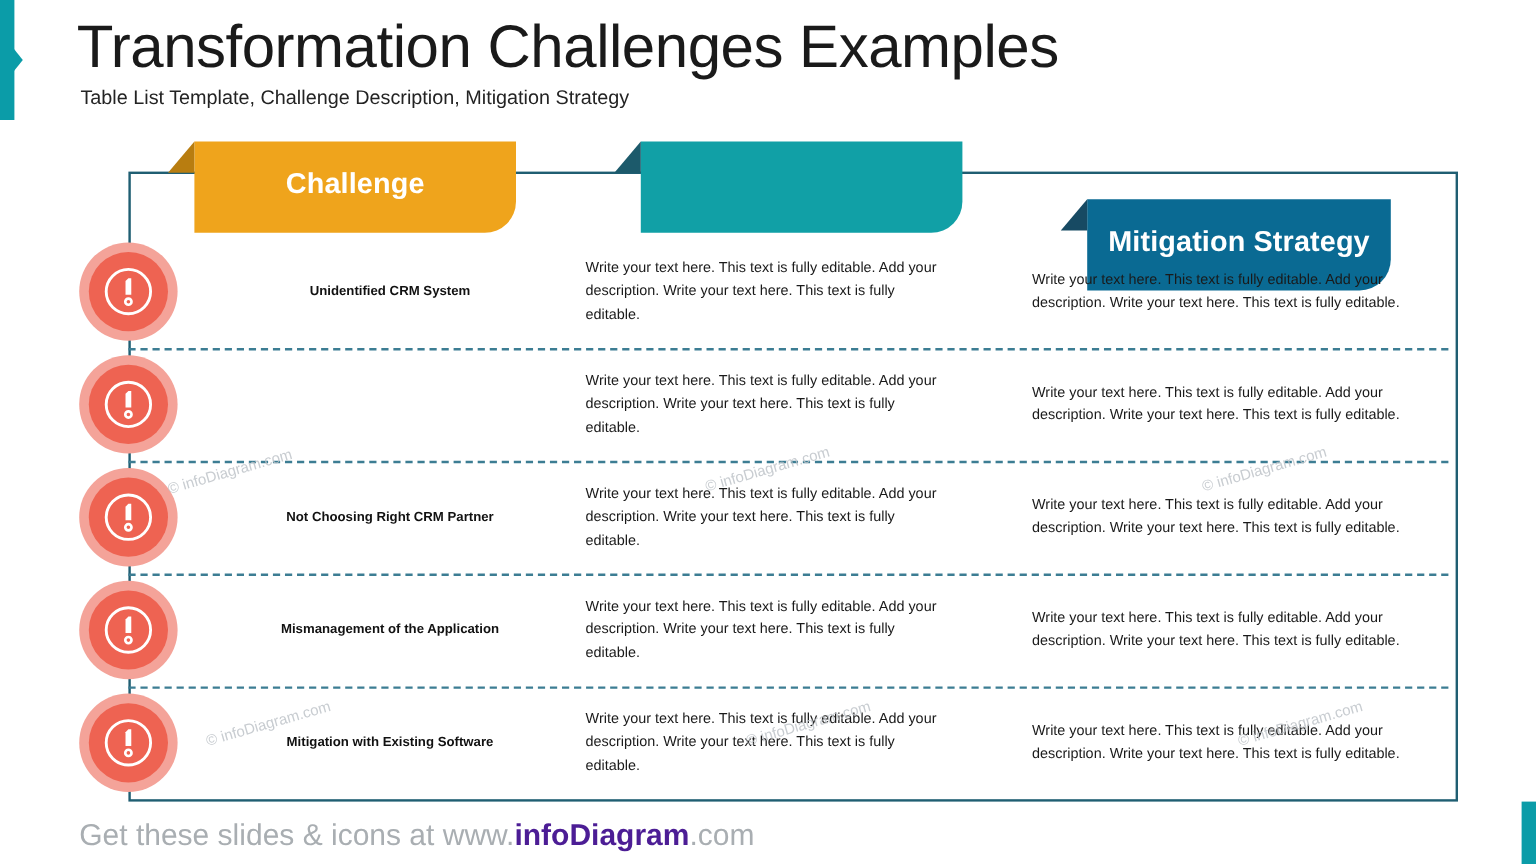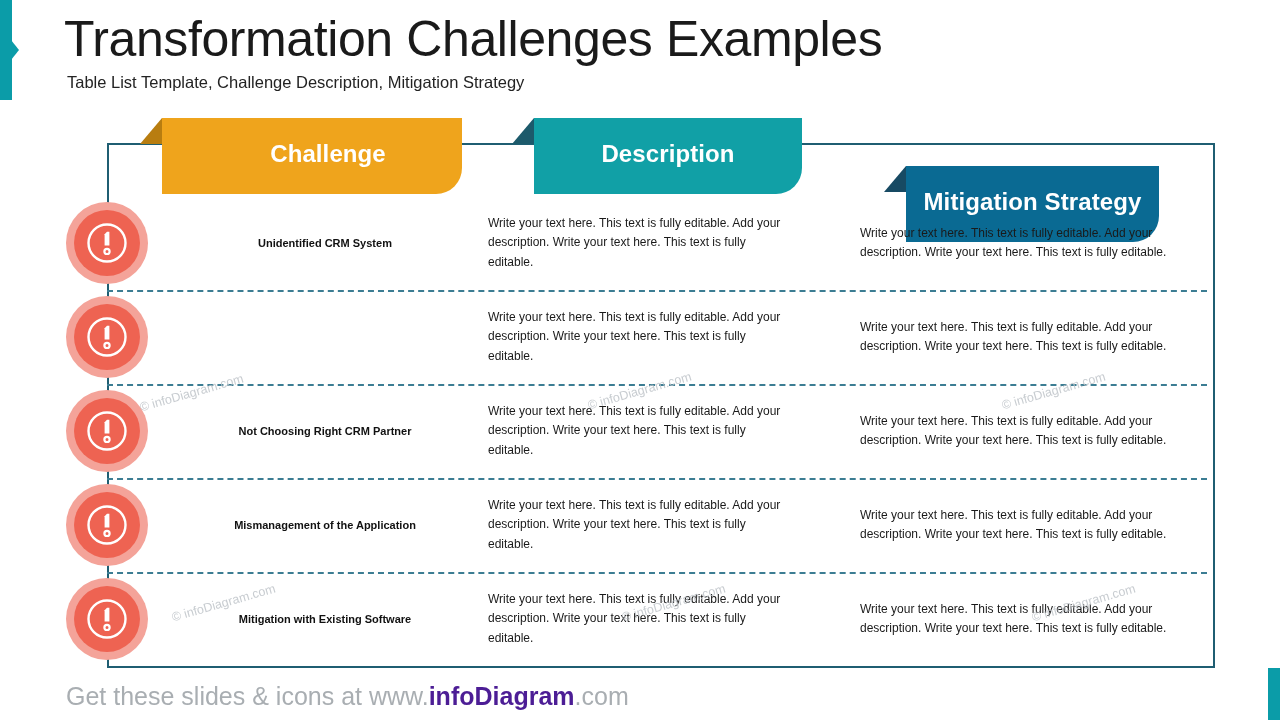--- a/index.html
+++ b/index.html
@@ -106,21 +106,21 @@
     border-right: 22px solid #000;
   }
   .tab-label {
     color: #ffffff;
     font-size: 24px;
     font-weight: 700;
     letter-spacing: 0.1px;
     white-space: nowrap;
     padding-bottom: 4px;
   }
-  .tab-challenge      { left: 162px; width: 268px; background: #EFA41C; padding-left: 32px; }
+  .tab-challenge      { left: 162px; width: 268px; background: #EFA41C; }
   .tab-challenge  .tab-fold { border-right-color: #B87D10; }
   .tab-description    { left: 534px; width: 268px; background: #11A0A6; }
   .tab-description .tab-fold { border-right-color: #1C5A6B; }
   .tab-mitigation     { left: 906px; width: 253px; background: #0A6A93; margin-top: 48px; }
   .tab-mitigation .tab-fold { border-right-color: #174A63; }
 
   
   .rows {
     position: absolute;
     left: 0;
@@ -229,21 +229,20 @@
 
 <div class="table-frame"></div>
 
 <div class="header-row">
   <div class="tab tab-challenge">
     <span class="tab-fold"></span>
     <span class="tab-label">Challenge</span>
   </div>
   <div class="tab tab-description">
     <span class="tab-fold"></span>
-    <span class="tab-label">Description</span>
   </div>
   <div class="tab tab-mitigation">
     <span class="tab-fold"></span>
     <span class="tab-label">Mitigation Strategy</span>
   </div>
 </div>
 
 <div class="rows">
 
   <div class="row">

